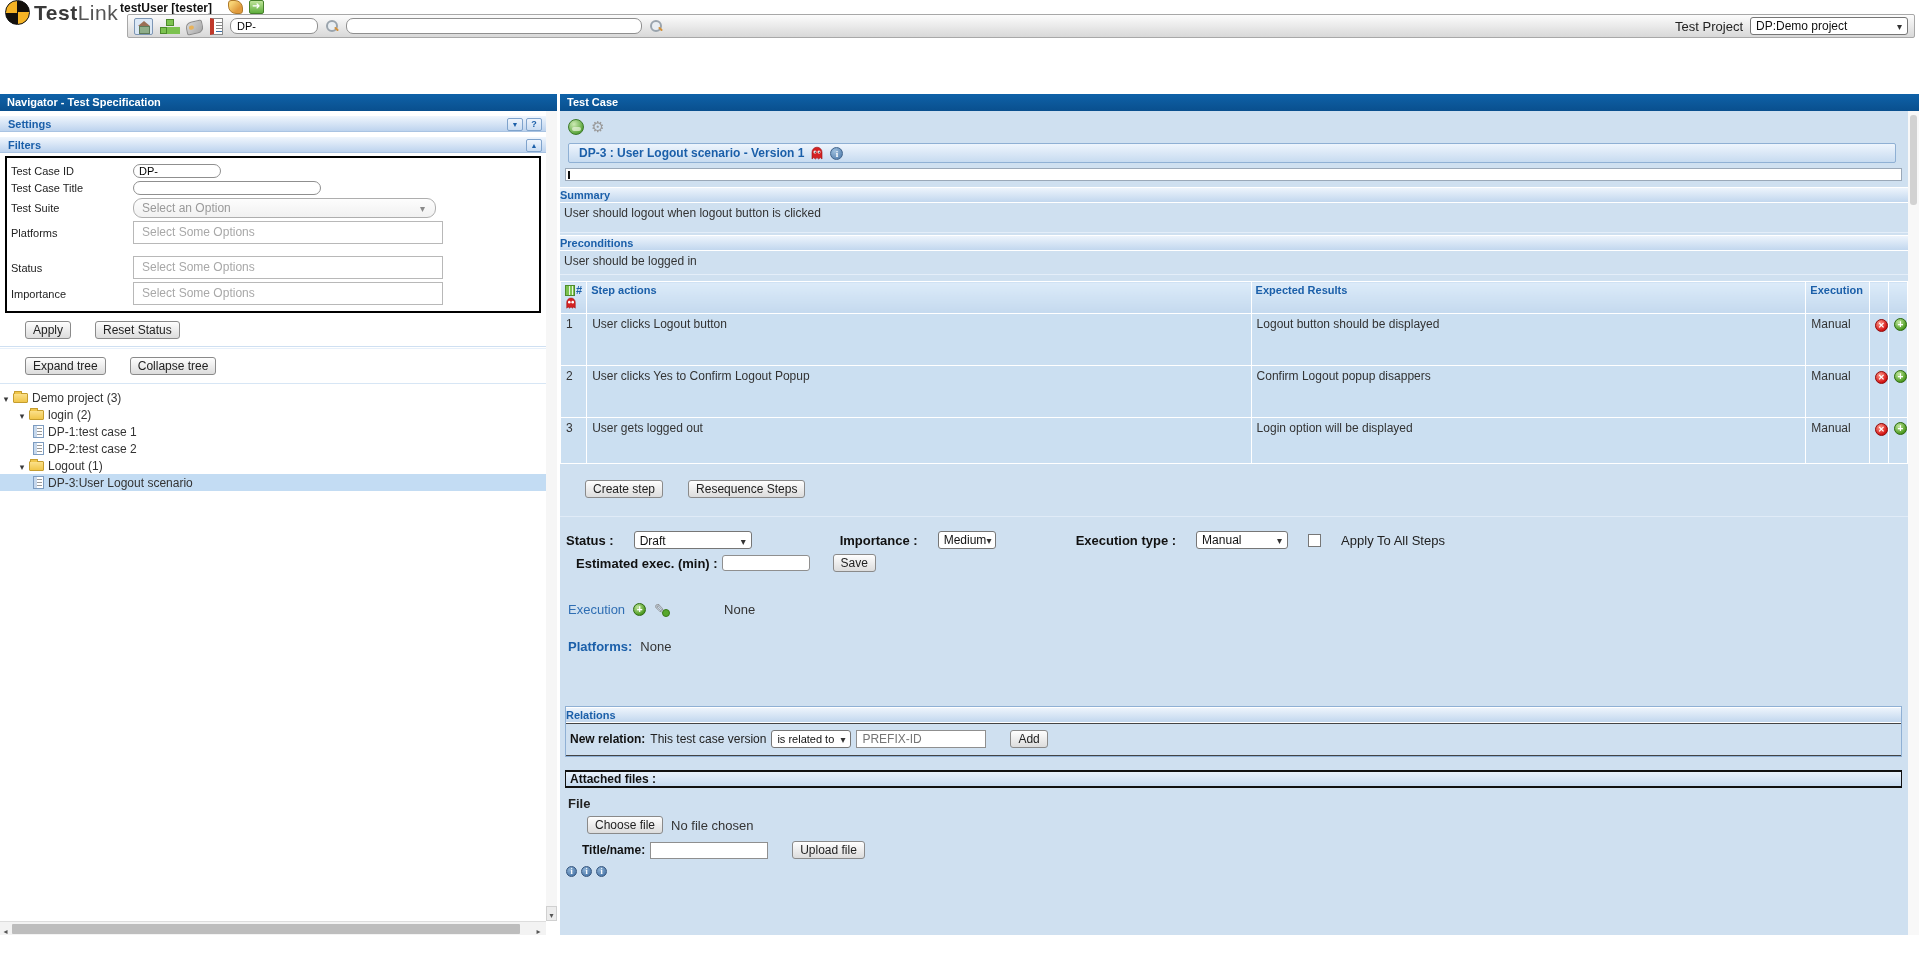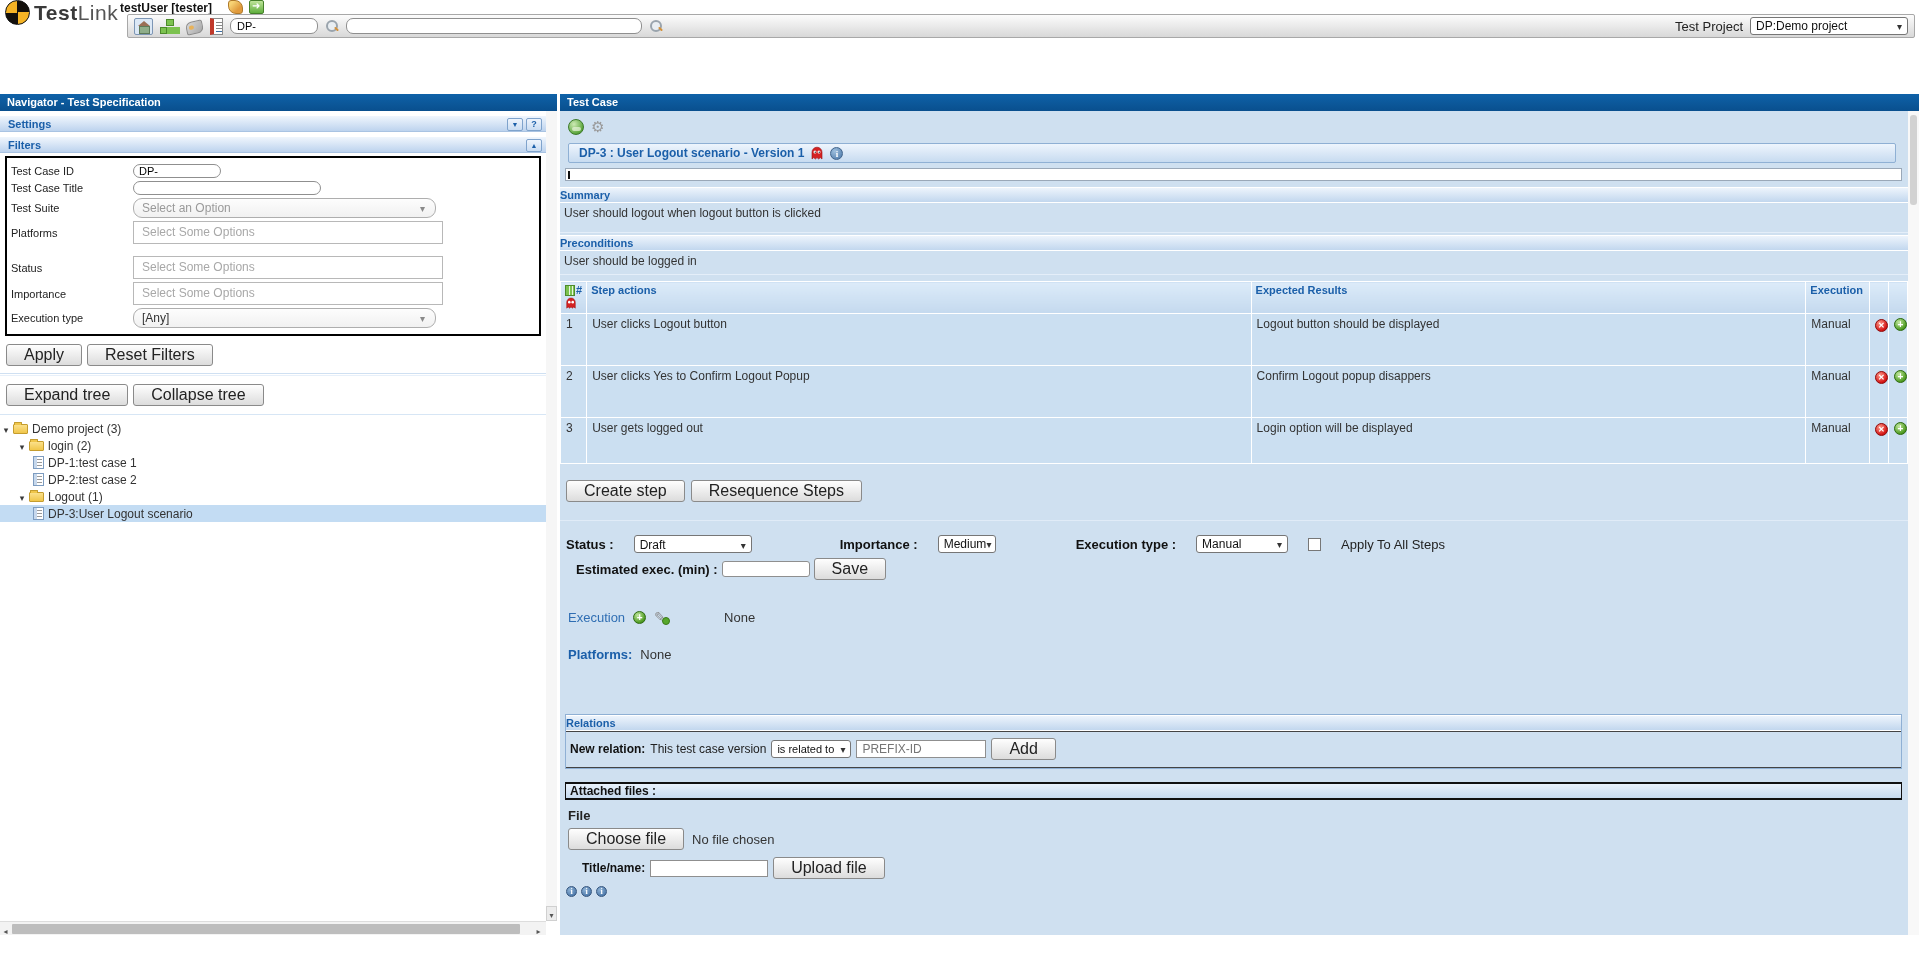--- a/index.html
+++ b/index.html
@@ -63,21 +63,21 @@
 
   .filter-box { margin:3px 5px 0 5px; border:2px solid #000; padding:3px 4px 6px 4px; }
   .f-row { display:flex; align-items:center; margin-top:3px; }
   .f-label { width:122px; font-size:11px; color:#222; flex:none; }
   .f-input { height:14px; border:1px solid #8f8f8f; border-radius:7px; background:#fff; font-size:11px; padding:0 5px; font-family:"Liberation Sans",sans-serif; }
   .f-selectlike { width:303px; height:20px; border:1px solid #aeaeae; border-radius:9px; background:linear-gradient(#fdfdfd,#f1f1f1); color:#9a9a9a; font-size:12px; display:flex; align-items:center; justify-content:space-between; padding:0 10px 0 8px; }
   .f-selectlike.dark { color:#333; }
   .f-selectlike .chev::before { content:"▾"; color:#8a8a8a; font-size:10px; }
   .f-multibox { width:310px; height:23px; border:1px solid #b8b8b8; background:#fff; color:#a8a8a8; font-size:12px; line-height:21px; padding:0 8px; }
 
-  .btn { display:inline-block; background:linear-gradient(#fefefe,#dcdcdc); border:1px solid #8a8a8a; border-radius:3px; padding:1px 17px; font-size:16px; color:#222; font-family:"Liberation Sans",sans-serif; }
+  .btn { display:inline-block; background:linear-gradient(#fefefe,#dcdcdc); border:1px solid #8a8a8a; border-radius:3px; padding:1px 7px; font-size:12px; color:#222; font-family:"Liberation Sans",sans-serif;margin-left:19px; }
   .btn-row { margin:8px 0 0 6px; display:flex; gap:5px; }
   .hdiv { height:3px; border-top:1px solid #cfe0f2; border-bottom:1px solid #e7f0fa; margin-top:7px; }
 
   .tree { margin:8px 0 0 0; border-top:1px solid #d7e6f5; padding-top:5px; }
   .tree-row { height:17px; display:flex; align-items:center; font-size:12px; color:#333; }
   .tree-row.selected { background:#c3dcf3; }
   .expander { width:12px; text-align:center; flex:none; }
   .expander::before { content:"▾"; color:#3a3a3a; font-size:9px; }
   .ic-folder { width:15px; height:10px; background:linear-gradient(#fbe08a,#f0c64a); border:1px solid #c59d2e; border-radius:1px; position:relative; margin:0 4px 0 1px; flex:none; }
   .ic-folder::before { content:""; position:absolute; left:0; top:-3px; width:6px; height:2px; background:#f0c64a; border:1px solid #c59d2e; border-bottom:none; border-radius:1px 1px 0 0; }
@@ -256,32 +256,25 @@
         <span class="f-multibox">Select Some Options</span>
       </div>
       <div class="f-row" style="margin-top:12px">
         <span class="f-label">Status</span>
         <span class="f-multibox">Select Some Options</span>
       </div>
       <div class="f-row">
         <span class="f-label">Importance</span>
         <span class="f-multibox">Select Some Options</span>
       </div>
-      <div class="f-row">
-        <span class="f-label">Execution type</span>
-        <span class="f-selectlike dark">
-          <span>[Any]</span>
-          <span class="chev"></span>
-        </span>
-      </div>
     </div>
 
     <div class="btn-row">
       <span class="btn">Apply</span>
-      <span class="btn">Reset Filters</span>
+      <span class="btn">Reset Status</span>
     </div>
 
     <div class="hdiv"></div>
 
     <div class="btn-row">
       <span class="btn">Expand tree</span>
       <span class="btn">Collapse tree</span>
     </div>
 
     <div class="tree">

